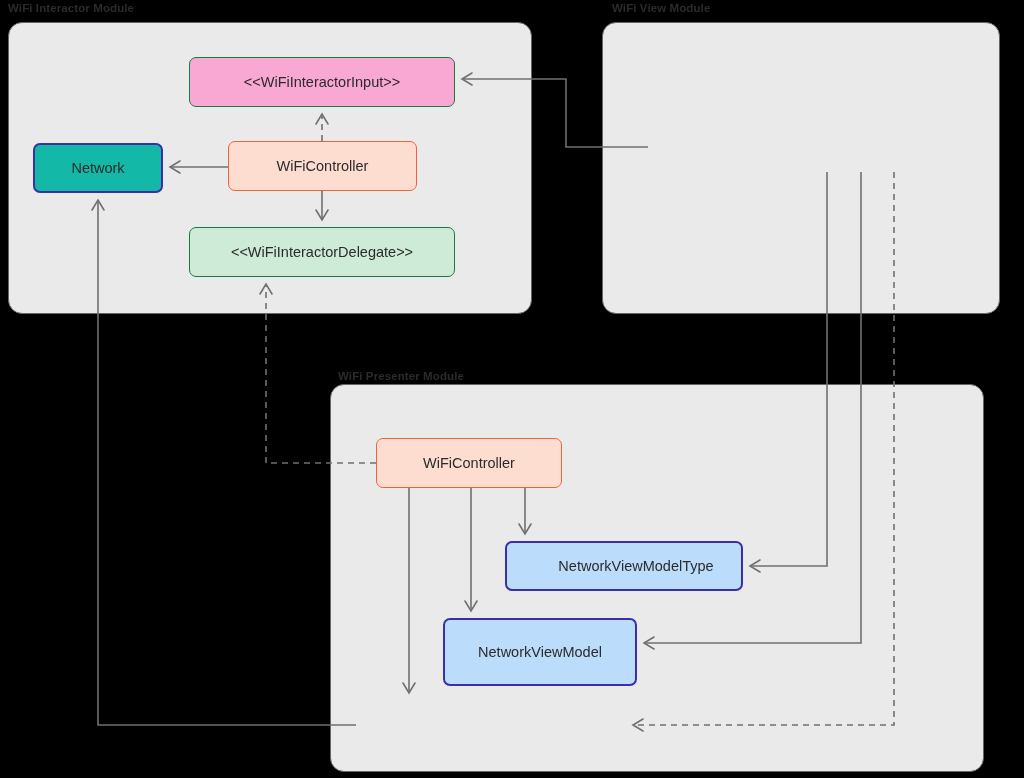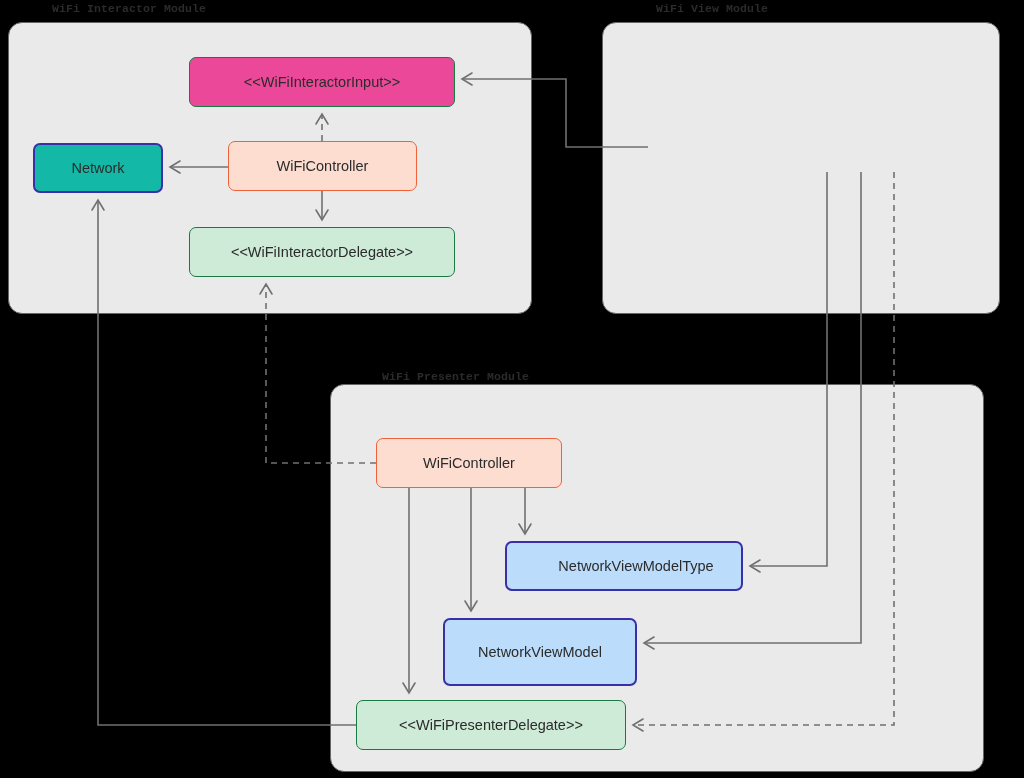--- a/index.html
+++ b/index.html
@@ -17,27 +17,26 @@
   }
   .module {
     position: absolute;
     background: #EAEAEA;
     border: 1.6px solid #666666;
     border-radius: 14px;
     box-sizing: border-box;
   }
   .module-title {
     position: absolute;
-    font-family: Liberation Mono, monospace;
+    font-family: Liberation Sans, sans-serif;
     font-size: 11.5px;
     font-weight: bold;
     color: #2b2b2b;
     letter-spacing: 0.1px;
     white-space: nowrap;
-    margin-left: 44px;
   }
   .node {
     position: absolute;
     box-sizing: border-box;
     border-radius: 7px;
     display: flex;
     align-items: center;
     justify-content: center;
     font-size: 14.5px;
     color: #2b2b2b;
@@ -112,38 +111,35 @@
       <path d="M 525 488 L 525 533" class="edge"></path>
       <path d="M 519 524 L 525 534 L 531 524" class="arrowhead"></path>
       <path d="M 471 488 L 471 610" class="edge"></path>
       <path d="M 465 601 L 471 611 L 477 601" class="arrowhead"></path>
       <path d="M 409 488 L 409 692" class="edge"></path>
       <path d="M 403 683 L 409 693 L 415 683" class="arrowhead"></path>
       <path d="M 356 725 L 98 725 L 98 201" class="edge"></path>
       <path d="M 92 210 L 98 200 L 104 210" class="arrowhead"></path>
     </svg>
 
-  <div class="node green" id="n-wifi-interactor-input" style="left: 189px; top: 57px; width: 266px; height: 50px; background: #ec4899; border-color: rgb(27, 122, 67);">
+  <div class="node green" id="n-wifi-interactor-input" style="left: 189px; top: 57px; width: 266px; height: 50px; background: #f9a8d4; border-color: rgb(27, 122, 67);">
     <span>&lt;&lt;WiFiInteractorInput&gt;&gt;</span>
   </div>
   <div class="node blue" id="n-network" style="left: 33px; top: 143px; width: 130px; height: 50px; background: #14b8a6; border-color: rgb(58, 47, 168);">
     <span>Network</span>
   </div>
   <div class="node salmon" id="n-wifi-controller" style="left: 228px; top: 141px; width: 189px; height: 50px; background: rgb(253, 221, 208); border-color: rgb(240, 99, 58);">
     <span>WiFiController</span>
   </div>
   <div class="node green" id="n-wifi-interactor-delegate" style="left: 189px; top: 227px; width: 266px; height: 50px; background: rgb(205, 235, 214); border-color: rgb(27, 122, 67);">
     <span>&lt;&lt;WiFiInteractorDelegate&gt;&gt;</span>
   </div>
   <div class="node salmon" id="n-wifi-presenter" style="left: 376px; top: 438px; width: 186px; height: 50px; background: rgb(253, 221, 208); border-color: rgb(240, 99, 58);">
     <span>WiFiController</span>
   </div>
   <div class="node blue" id="n-network-view-model-type" style="left: 505px; top: 541px; width: 238px; height: 50px; background: rgb(187, 220, 250); border-color: rgb(58, 47, 168); padding-left: 24px;">
     <span>NetworkViewModelType</span>
   </div>
   <div class="node blue" id="n-network-view-model" style="left: 443px; top: 618px; width: 194px; height: 68px; background: rgb(187, 220, 250); border-color: rgb(58, 47, 168);">
     <span>NetworkViewModel</span>
   </div>
-  <div class="node green" id="n-wifi-presenter-delegate" style="left: 356px; top: 700px; width: 270px; height: 50px; background: rgb(205, 235, 214); border-color: rgb(27, 122, 67);">
-    <span>&lt;&lt;WiFiPresenterDelegate&gt;&gt;</span>
-  </div>
 
 </div>
 
 </body></html>

